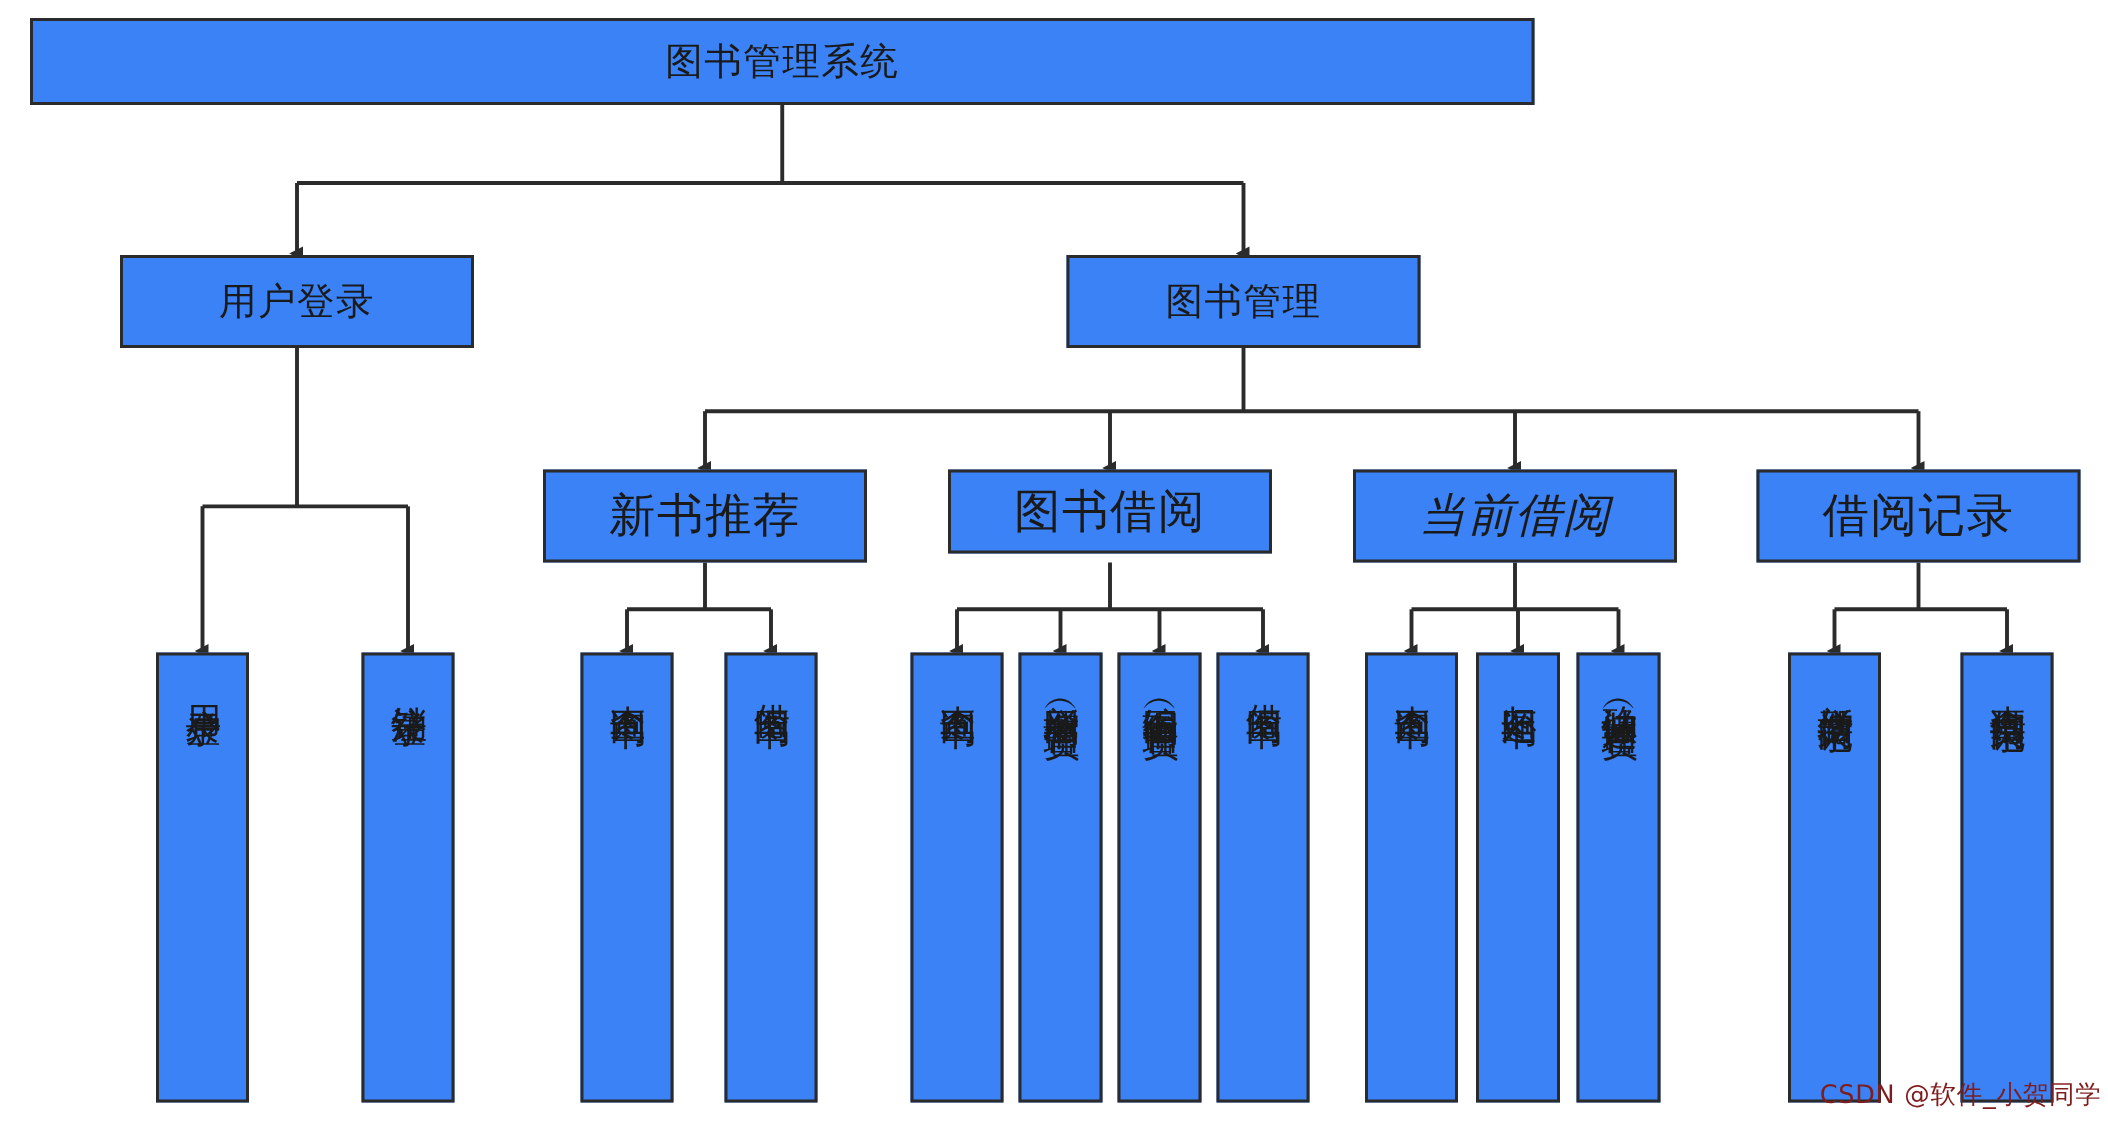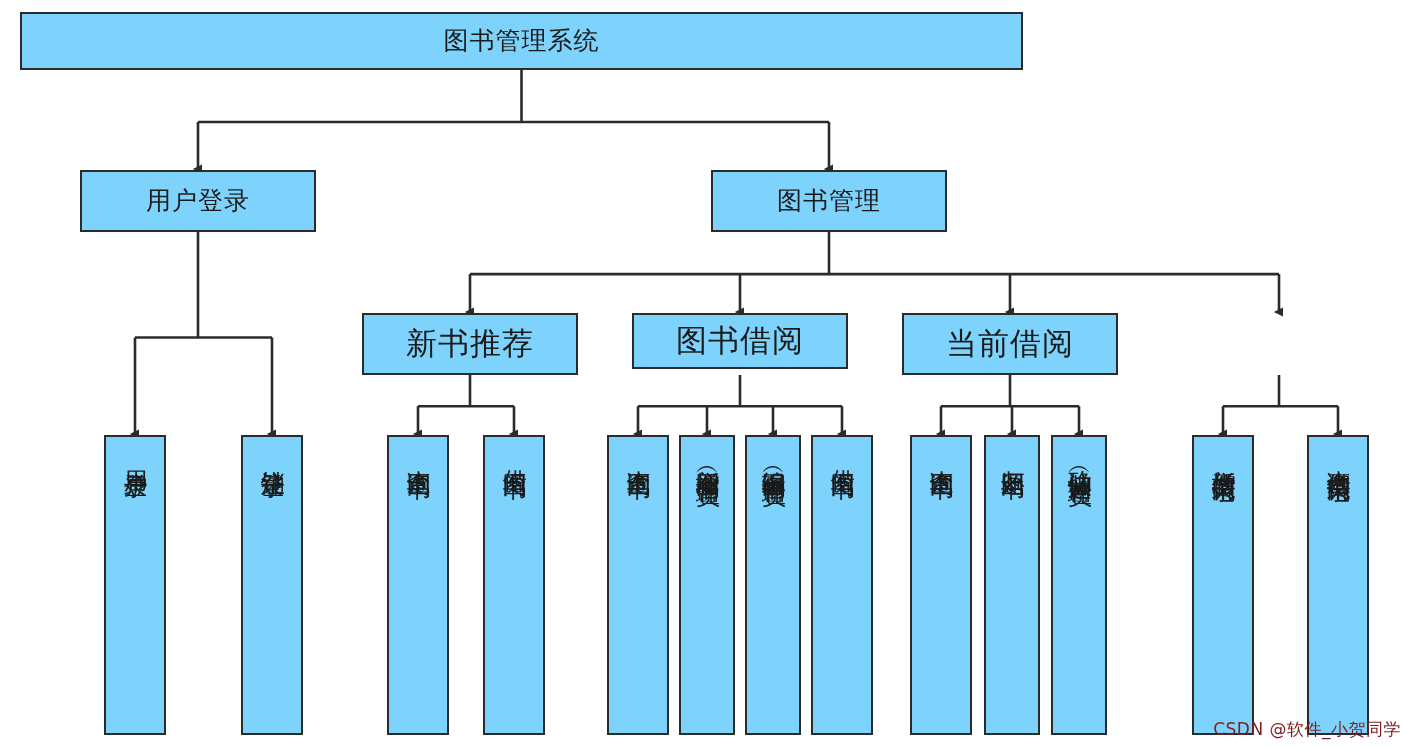--- a/index.html
+++ b/index.html
@@ -22,21 +22,21 @@
     left: 0;
     top: 0;
     width: 1405px;
     height: 747px;
     pointer-events: none;
   }
   .node {
     position: absolute;
     box-sizing: border-box;
     border: 2.5px solid #2b2b2b;
-    background: #7dd3fc;
+    background: #3b82f6;
     display: flex;
     align-items: center;
     justify-content: center;
     color: #1a1a1a;
   }
   .node-h {
     font-size: 25px;
     letter-spacing: 1px;
     line-height: 1.1;
   }
@@ -126,22 +126,25 @@
   <div class="node node-h" style="left: 711px; top: 170px; width: 236px; height: 62px;">
     <span>图书管理</span>
   </div>
 
   <div class="node node-l2" style="left: 362px; top: 313px; width: 216px; height: 62px;">
     <span>新书推荐</span>
   </div>
   <div class="node node-l2" style="left: 632px; top: 313px; width: 216px; height: 56px;">
     <span>图书借阅</span>
   </div>
-  <div class="node node-l2" style="left: 902px; top: 313px; width: 216px; height: 62px;">
+  <div class="node node-l2" style="left: 902px; top: 313px; width: 216px; height: 62px; font-style: italic;">
     <span>当前借阅</span>
+  </div>
+  <div class="node node-l2" style="left: 1171px; top: 313px; width: 216px; height: 62px;">
+    <span>借阅记录</span>
   </div>
 
   <div class="node node-leaf" style="left: 104px; top: 435px; width: 62px; height: 300px;">
     <span class="vtext">用户登录</span>
   </div>
   <div class="node node-leaf" style="left: 241px; top: 435px; width: 62px; height: 300px;">
     <span class="vtext">注销登录</span>
   </div>
   <div class="node node-leaf" style="left: 387px; top: 435px; width: 62px; height: 300px;">
     <span class="vtext">查询图书</span>

